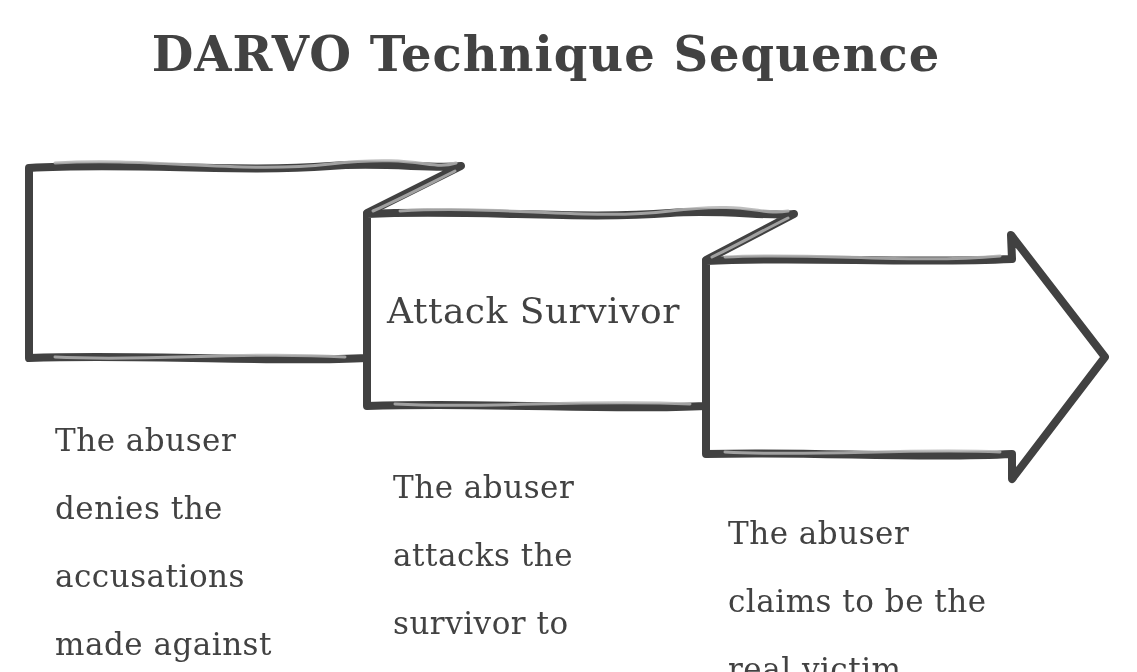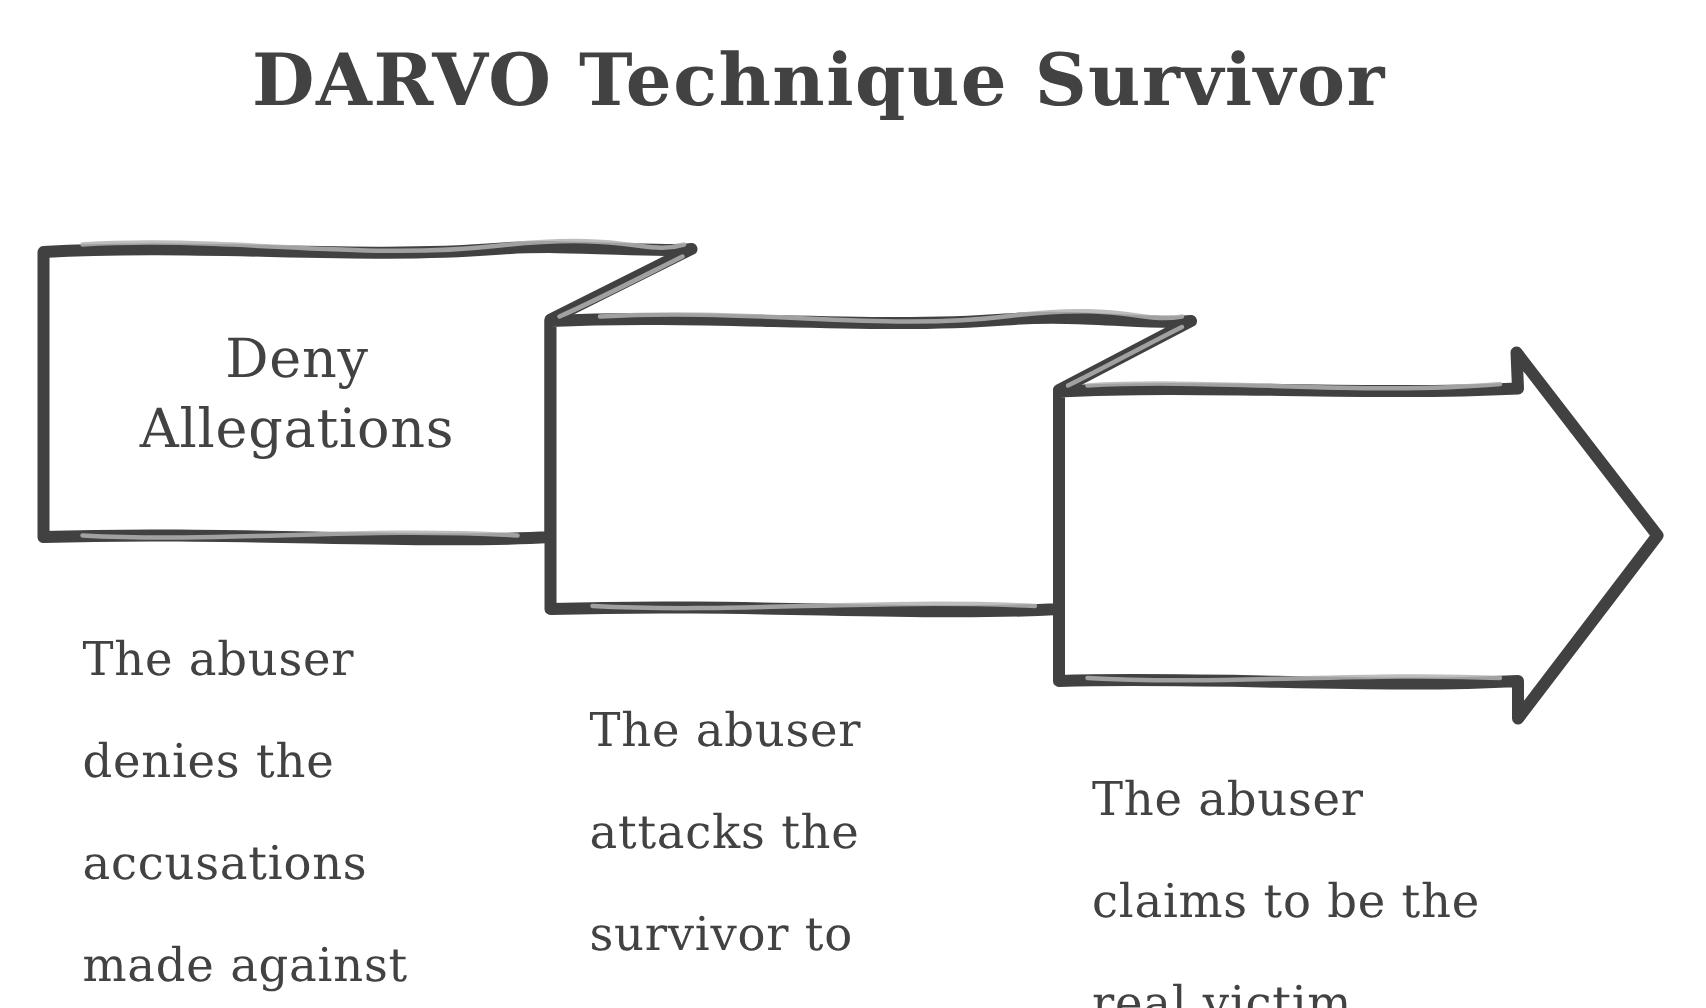--- a/index.html
+++ b/index.html
@@ -74,21 +74,21 @@
   }
   .desc-1 { left: 55px;  top: 406px; }
   .desc-2 { left: 393px; top: 453px; }
   .desc-3 { left: 728px; top: 499px; }
 </style>
 </head>
 <body>
 
 <div class="stage">
 
-  <div class="title">DARVO Technique Survivor</div>
+  <div class="title">DARVO Technique Sequence</div>
 
   <svg class="shapes-svg" viewBox="0 0 1137 672">
 
     <path class="shape-main" d="M 29 168
              C 130 162 240 173 330 166
              C 380 162 435 169 461 166
              L 367 213
              L 367 358
              C 280 363 150 354 29 358
              Z"></path>
@@ -113,23 +113,22 @@
     <path class="shape-sketch" d="M 55 163 C 150 157 240 174 330 164 S 430 171 456 163"></path>
     <path class="shape-sketch" d="M 55 357 C 150 362 240 351 345 357"></path>
     <path class="shape-sketch" d="M 400 211 C 500 205 590 221 670 211 S 760 216 788 211"></path>
     <path class="shape-sketch" d="M 395 404 C 490 409 580 399 690 404"></path>
     <path class="shape-sketch" d="M 725 257 C 810 252 910 264 1000 256"></path>
     <path class="shape-sketch" d="M 725 452 C 810 457 910 448 1000 452"></path>
     <path class="shape-sketch" d="M 455 171 C 425 186 396 201 373 211"></path>
     <path class="shape-sketch" d="M 788 218 C 760 232 731 248 712 257"></path>
   </svg>
 
-  <div class="step-label label-1">Deny
-Allegations</div>
 
+  <div class="step-label label-2">Attack Survivor</div>
 
 
   <div class="step-desc desc-1">The abuser
 denies the
 accusations
 made against
 them.</div>
 
   <div class="step-desc desc-2">The abuser
 attacks the

